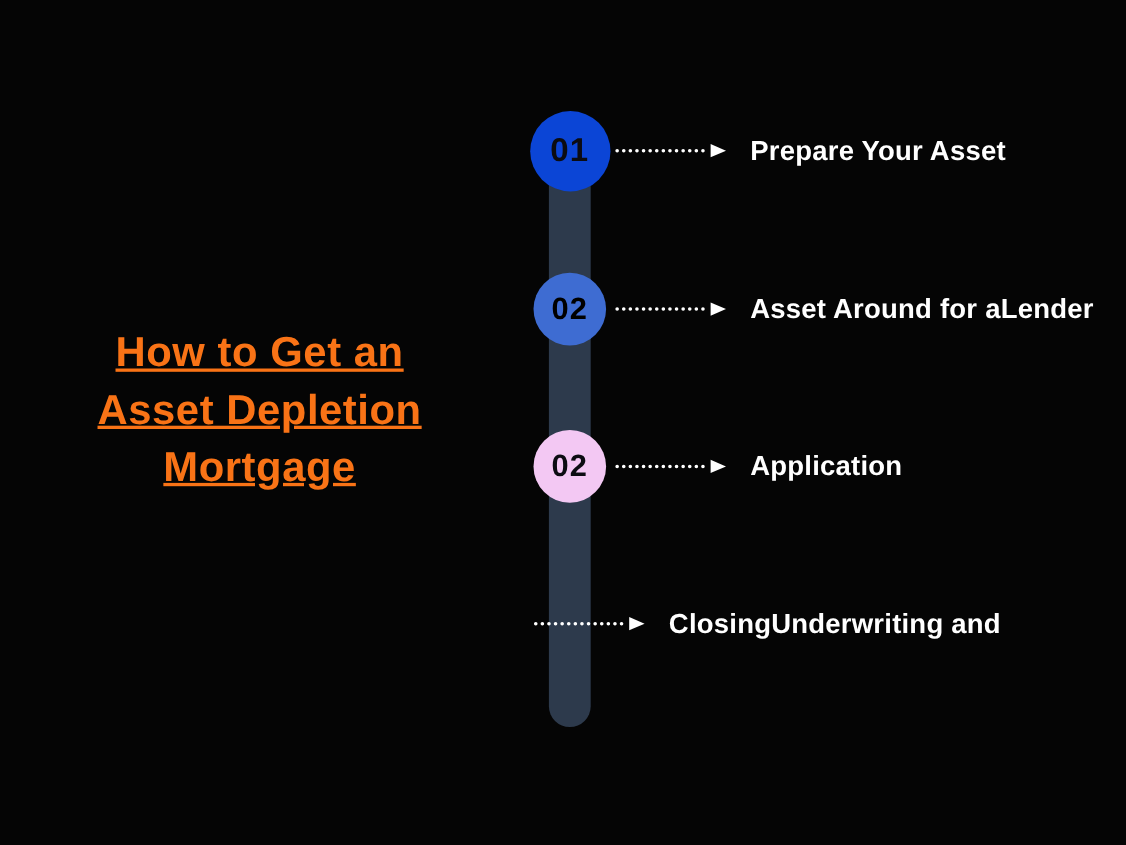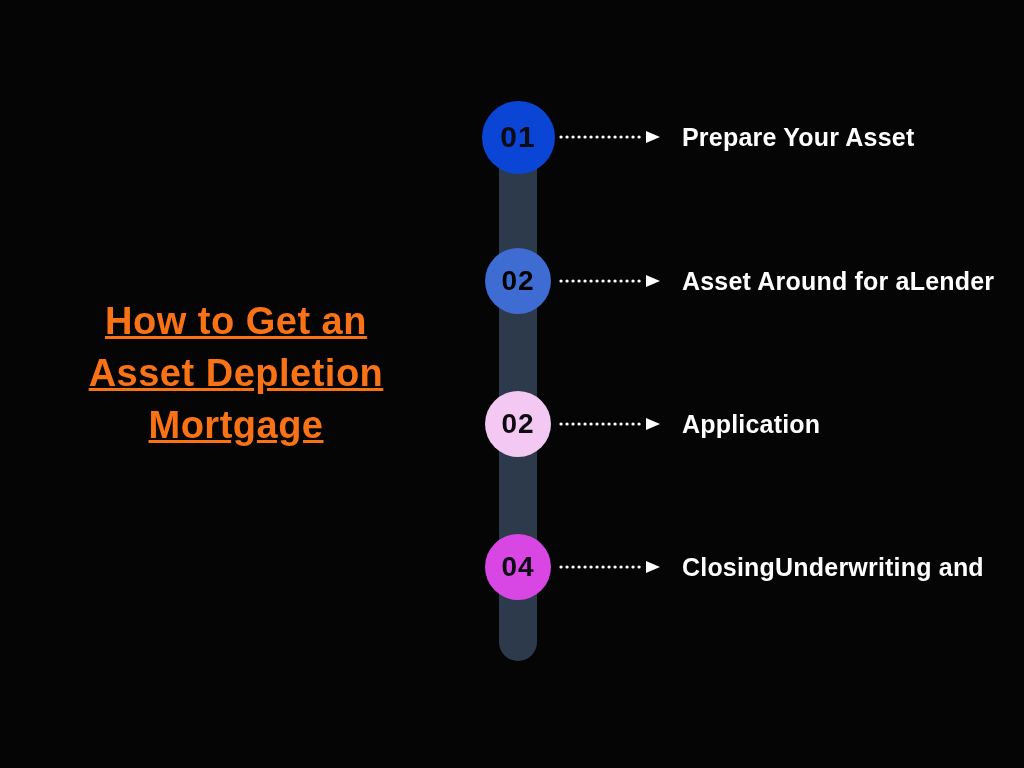--- a/index.html
+++ b/index.html
@@ -163,25 +163,20 @@
         <line x1="4" y1="8" x2="85" y2="8" stroke="currentColor" stroke-width="3.2" stroke-linecap="round" stroke-dasharray="0.1 5.9"></line>
         <path d="M89 2 L103 8 L89 14 Z" fill="currentColor"></path>
       </svg>
     </div>
     <div class="step-text">
       <span>Application</span>
     </div>
   </div>
 
   <div class="step step-4">
-    <div class="circle-slot">
-      <div class="step-circle" style="background-color: rgb(216, 70, 227);">
-        <span style="color: rgb(12, 12, 18);">04</span>
-      </div>
-    </div>
     <div class="arrow" style="color: rgb(255, 255, 255);">
       <svg width="104" height="16" viewBox="0 0 104 16" aria-hidden="true">
         <line x1="4" y1="8" x2="85" y2="8" stroke="currentColor" stroke-width="3.2" stroke-linecap="round" stroke-dasharray="0.1 5.9"></line>
         <path d="M89 2 L103 8 L89 14 Z" fill="currentColor"></path>
       </svg>
     </div>
     <div class="step-text">
       <span>Closing</span>
       <span>Underwriting and</span>
     </div>

